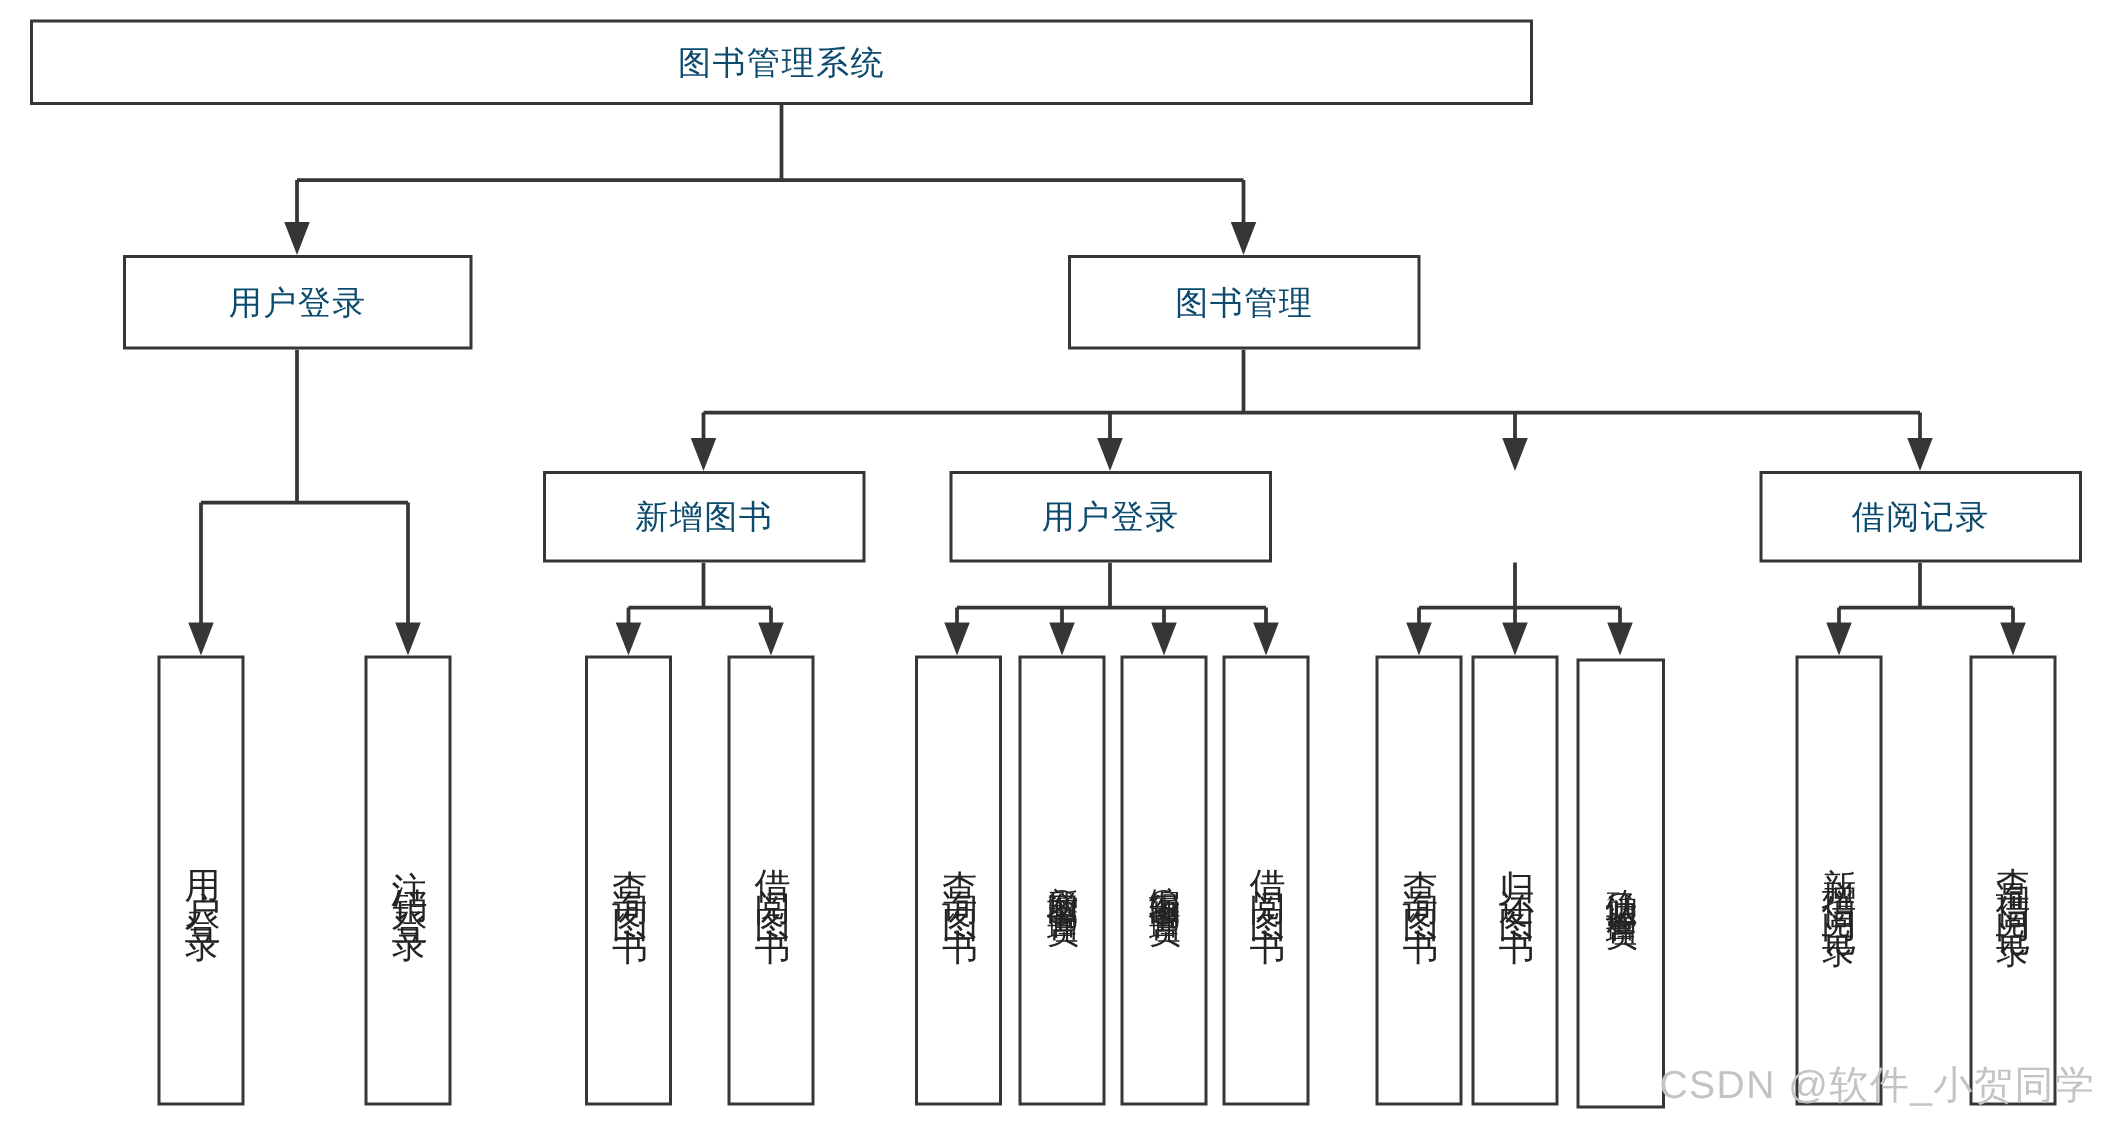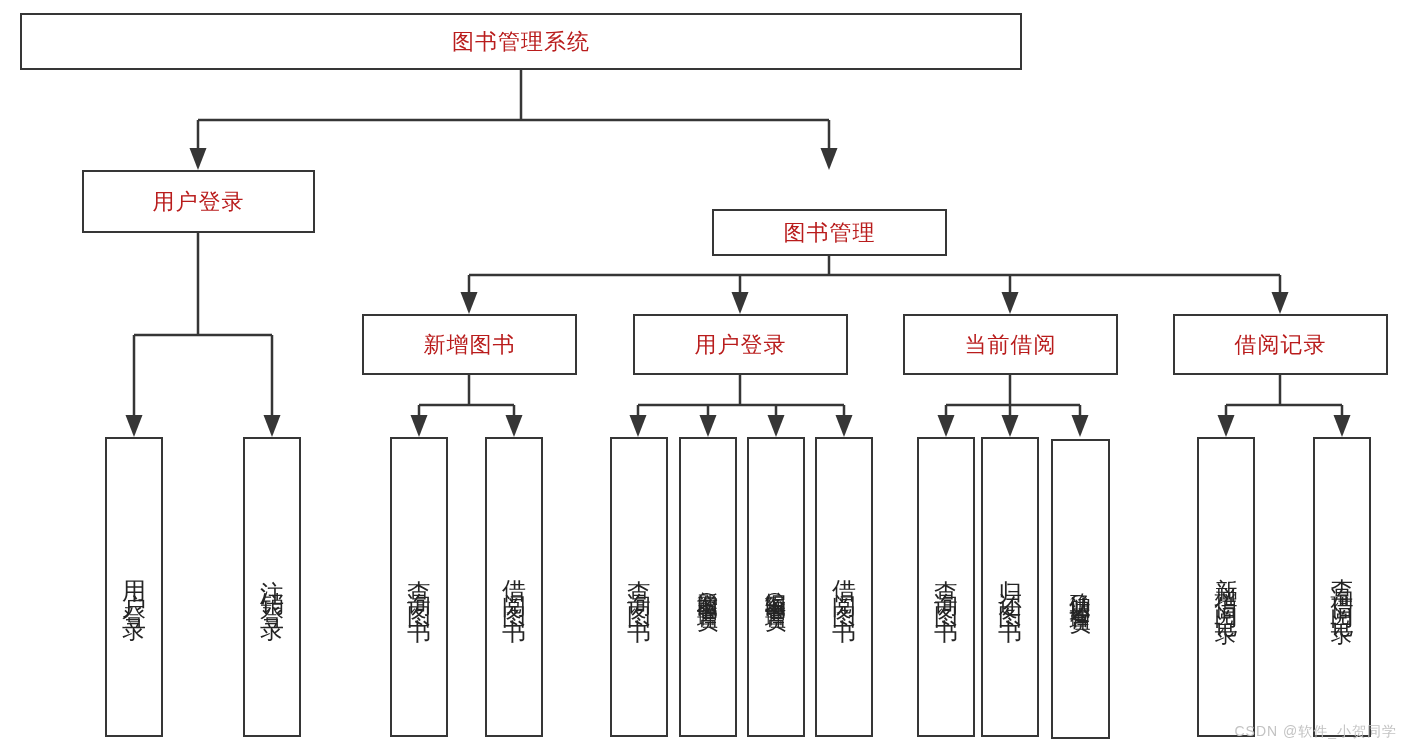--- a/index.html
+++ b/index.html
@@ -20,21 +20,21 @@
   .hbox {
     position: absolute;
     box-sizing: border-box;
     background: #ffffff;
     border: 2px solid #363636;
     display: flex;
     align-items: center;
     justify-content: center;
     font-size: 22px;
     letter-spacing: 1px;
-    color: #b91c1c;
+    color: #0c4a6e;
     z-index: 1;
     white-space: nowrap;
   }
   .vbox {
     position: absolute;
     box-sizing: border-box;
     background: #ffffff;
     border: 2px solid #363636;
     display: flex;
     align-items: center;
@@ -46,21 +46,21 @@
     color: #242424;
     z-index: 1;
     line-height: 1;
   }
   .vbox.mid { font-size: 23px; letter-spacing: 9px; }
   .vbox.long { font-size: 21px; letter-spacing: 3px; }
   #watermark {
     position: absolute;
     right: 8px;
     bottom: 6px;
-    font-size: 14px;
+    font-size: 26px;
     letter-spacing: 1px;
     color: #c3c3c3;
     z-index: 2;
     white-space: nowrap;
   }
 </style>
 </head>
 <body>
 
 <div id="stage">
@@ -101,25 +101,24 @@
       <polygon points="1001.5,415 1018.5,415 1010,437"></polygon>
       <polygon points="1071.5,415 1088.5,415 1080,437"></polygon>
       <polygon points="1217.5,415 1234.5,415 1226,437"></polygon>
       <polygon points="1333.5,415 1350.5,415 1342,437"></polygon>
     </g>
   </svg>
 
   <div class="hbox" style="left:20px; top:13px; width:1002px; height:57px;">图书管理系统</div>
 
   <div class="hbox" style="left:82px; top:170px; width:233px; height:63px;">用户登录</div>
-  <div class="hbox" style="left:712px; top:170px; width:235px; height:47px;margin-top:39px;">图书管理</div>
+  <div class="hbox" style="left:712px; top:170px; width:235px; height:63px;">图书管理</div>
 
   <div class="hbox" style="left:362px; top:314px; width:215px; height:61px;">新增图书</div>
   <div class="hbox" style="left:633px; top:314px; width:215px; height:61px;">用户登录</div>
-  <div class="hbox" style="left:903px; top:314px; width:215px; height:61px;">当前借阅</div>
   <div class="hbox" style="left:1173px; top:314px; width:215px; height:61px;">借阅记录</div>
 
   <div class="vbox" style="left:105px; top:437px; width:58px; height:300px;">用户登录</div>
   <div class="vbox" style="left:243px; top:437px; width:58px; height:300px;">注销登录</div>
 
   <div class="vbox" style="left:390px; top:437px; width:58px; height:300px;">查询图书</div>
   <div class="vbox" style="left:485px; top:437px; width:58px; height:300px;">借阅图书</div>
 
   <div class="vbox" style="left:610px; top:437px; width:58px; height:300px;">查询图书</div>
   <div class="vbox long" style="left:679px; top:437px; width:58px; height:300px;">新增图书（管理员）</div>

